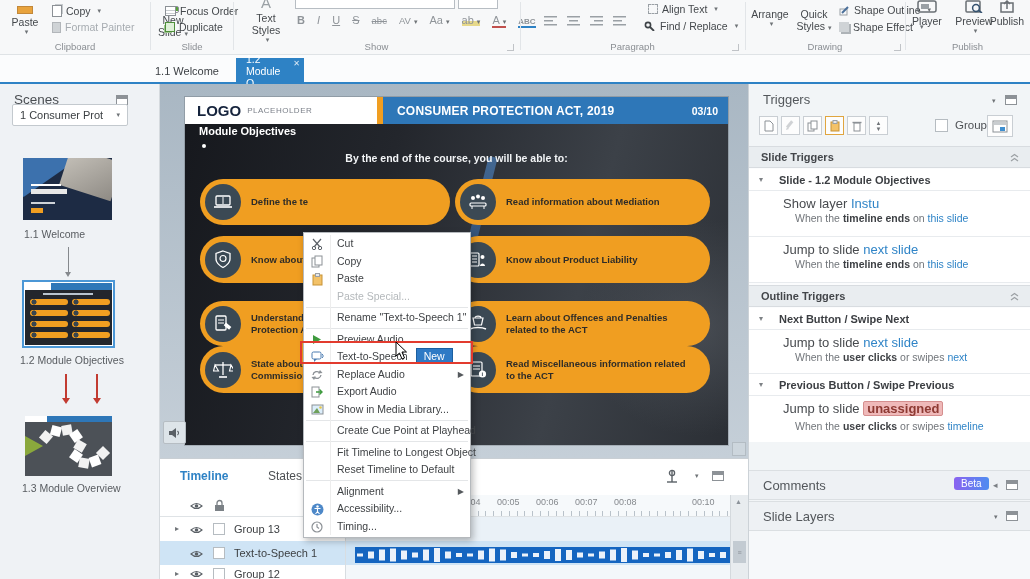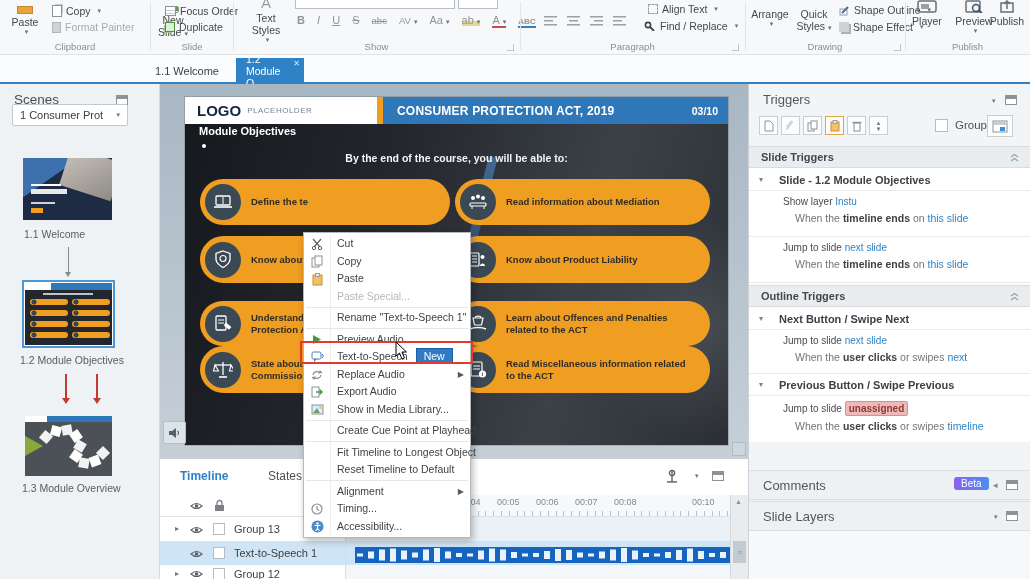--- a/index.html
+++ b/index.html
@@ -68,21 +68,21 @@
 
 #rightpanel{position:absolute;left:748px;top:84px;width:282px;height:495px;background:#f2f5f7;border-left:1px solid #ccd2d7;}
 .phead{position:absolute;font-size:13px;color:#53575b;}
 .tbtn{position:absolute;top:6px;width:19px;height:19px;background:#fdfdfd;border:1px solid #c9ced3;display:flex;align-items:center;justify-content:center;}
 .secbar{position:absolute;left:0;width:100%;height:22px;background:#e9edf0;border-top:1px solid #d8dce0;border-bottom:1px solid #d8dce0;display:flex;align-items:center;}
 .secbar .sectitle{margin-left:12px;font-weight:bold;font-size:11px;color:#43464a;}
 .grouprow{position:absolute;left:0;width:100%;height:22px;background:#fff;border-bottom:1px solid #e8ebee;display:flex;align-items:center;}
 .grouprow .gt{margin-left:30px;font-weight:bold;font-size:11px;color:#3b3e42;}
 .gcaret{position:absolute;left:10px;font-size:8px;color:#7e8286;}
 .trigblock{position:absolute;left:0;width:100%;background:#fff;border-bottom:1px solid #e8ebee;}
-.tline1{position:absolute;left:34px;top:5px;font-size:10px;color:#474a4e;white-space:nowrap;}
+.tline1{position:absolute;left:34px;top:5px;font-size:13px;color:#474a4e;white-space:nowrap;}
 .tline2{position:absolute;left:46px;top:21px;font-size:10.5px;color:#71757a;white-space:nowrap;}
 .lnk{color:#2f84c7;}
 .bld{color:#3e4145;font-weight:bold;}
 .chip{display:inline-block;background:#efb9b9;border:1px solid #d58f8f;color:#8e3a33;font-weight:bold;padding:0 3px;border-radius:2px;line-height:13px;}
 #betabadge{position:absolute;background:linear-gradient(90deg,#8a63f0,#4e8cf0);color:#fff;font-size:10px;padding:1px 7px;border-radius:3px;}
 .whitelist{position:absolute;left:0;width:100%;background:#fbfcfd;}
 .dblchev{opacity:.8;}
 
 #ctxmenu{position:absolute;left:303px;top:232px;width:168px;background:#fff;border:1px solid #b5b9bd;box-shadow:2px 3px 7px rgba(0,0,0,.28);z-index:50;padding:2px 0;}
 #ctxmenu .gutterline{position:absolute;left:26px;top:2px;bottom:2px;width:1px;background:#ededed;}
@@ -745,37 +745,37 @@
     </div>
     <div class="msep"></div>
     <div class="mi"><span>Create Cue Point at Playhead</span></div>
     <div class="msep"></div>
     <div class="mi"><span>Fit Timeline to Longest Object</span></div>
     <div class="mi"><span>Reset Timeline to Default</span></div>
     <div class="msep"></div>
     <div class="mi"><span>Alignment</span><span class="msub">▶</span></div>
     <div class="mi">
       <span class="mic">
-          <svg width="12" height="12">
-            <circle cx="6" cy="6" r="5" fill="none" stroke="#8c9196" stroke-width="1.2"></circle>
-            <path d="M6 3 V6 L8 7.5" fill="none" stroke="#8c9196" stroke-width="1.2"></path>
-          </svg>
-        </span>
-      <span>Timing...</span>
-    </div>
-    <div class="mi">
-      <span class="mic">
           <svg width="13" height="13">
             <circle cx="6.5" cy="6.5" r="6" fill="#4d88c8"></circle>
             <circle cx="6.5" cy="3.5" r="1.2" fill="#fff"></circle>
             <path d="M3.5 5.5 H9.5 M6.5 5.5 V8.5 M6.5 8.5 L4.5 11 M6.5 8.5 L8.5 11" stroke="#fff" stroke-width="1.1" fill="none"></path>
           </svg>
         </span>
       <span>Accessibility...</span>
     </div>
+    <div class="mi">
+      <span class="mic">
+          <svg width="12" height="12">
+            <circle cx="6" cy="6" r="5" fill="none" stroke="#8c9196" stroke-width="1.2"></circle>
+            <path d="M6 3 V6 L8 7.5" fill="none" stroke="#8c9196" stroke-width="1.2"></path>
+          </svg>
+        </span>
+      <span>Timing...</span>
+    </div>
   </div>
 
   <div id="redannot"></div>
   <svg id="cursor" width="14" height="20">
     <polygon points="1,1 1,15 4.5,12 7,18 9.5,17 7,11 11.5,11" fill="#fff" stroke="#000" stroke-width="1"></polygon>
   </svg>
 
 </div>
 
 </body></html>

